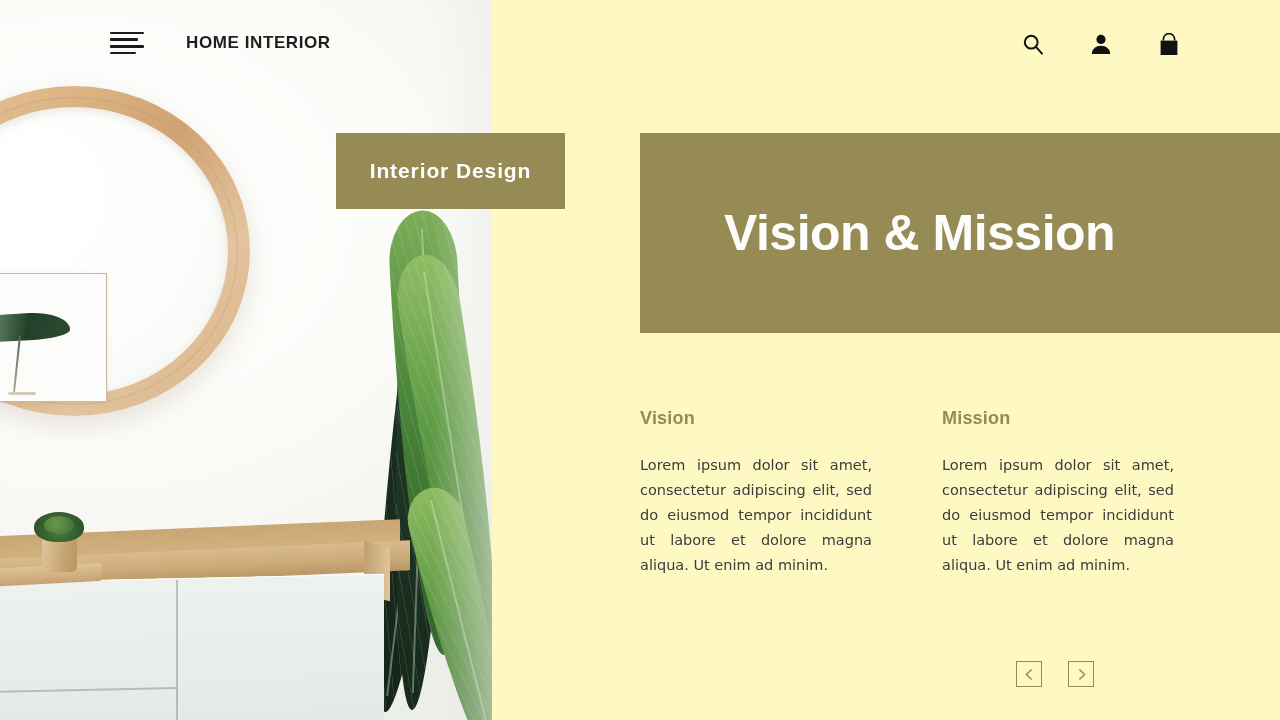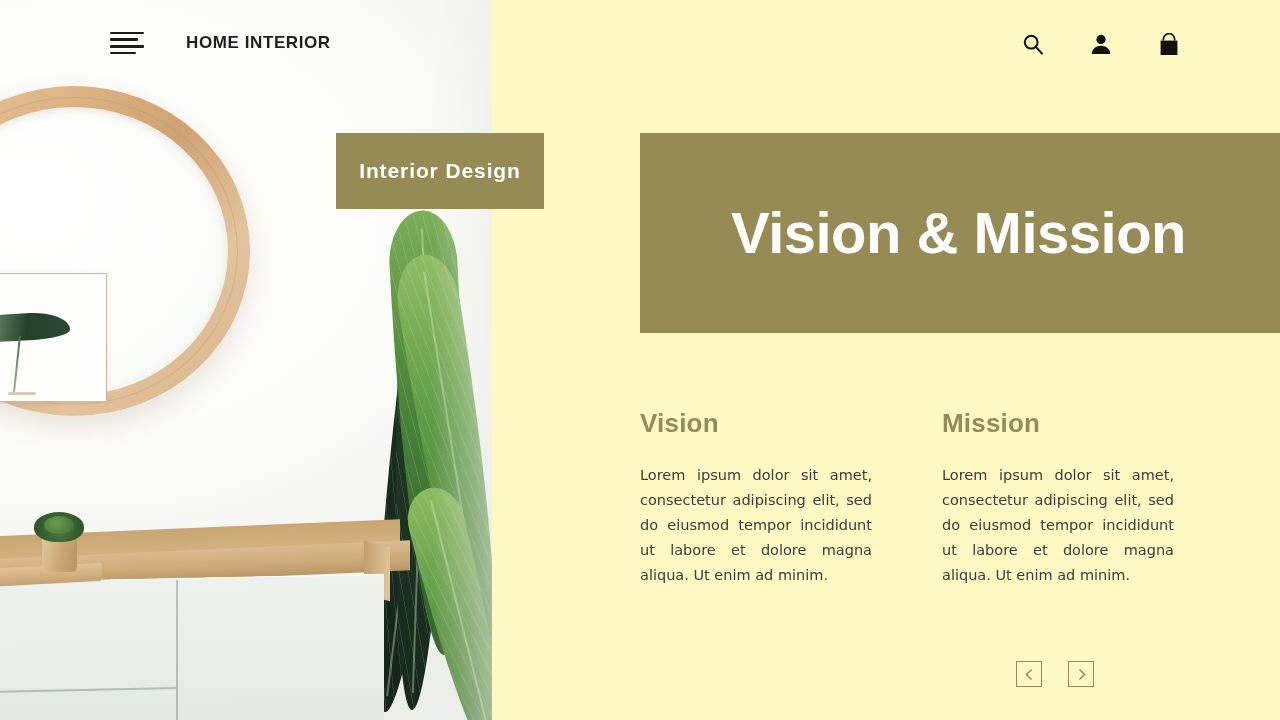--- a/index.html
+++ b/index.html
@@ -223,21 +223,21 @@
     position: absolute; right: 98px; top: 30px;
     display: flex; align-items: center; gap: 42px;
   }
   .hicon { width: 26px; height: 28px; display:flex; align-items:center; justify-content:center; color:#111; }
   .hicon svg { display:block; }
 
   
   .tag {
     position: absolute;
     left: 336px; top: 133px;
-    width: 208px; height: 76px;
+    width: 229px; height: 76px;
     background: #968b54;
     display: flex; align-items: center; justify-content: center;
     z-index: 15;
   }
   .tag span {
     color: #ffffff;
     font-size: 21px;
     font-weight: bold;
     letter-spacing: 0.9px;
     white-space: nowrap;
@@ -245,42 +245,42 @@
 
   
   .hero-banner {
     position: absolute;
     left: 640px; top: 133px;
     width: 640px; height: 200px;
     background: #968b54;
     display: flex; align-items: center;
   }
   .hero-banner h1 {
-    margin: 11px;
+    margin: 4px;
     padding-left: 80px;
     color: #fdfdfb;
-    font-size: 58px;
+    font-size: 50px;
     font-weight: bold;
     letter-spacing: -0.5px;
     line-height: 1;
     white-space: nowrap;
   }
 
   
   .columns {
     position: absolute;
     left: 640px; top: 408px;
     width: 540px;
     display: flex;
     gap: 70px;
   }
   .col { width: 232px; }
   .col h2 {
     margin: 0 0 24px 0;
-    font-size: 26px;
+    font-size: 18px;
     font-weight: bold;
     color: #968b54;
     letter-spacing: 0.2px;
   }
   .col p {
     margin: 0;
     font-size: 14.5px;
     line-height: 25px;
     color: #3c3c3c;
     text-align: justify;

